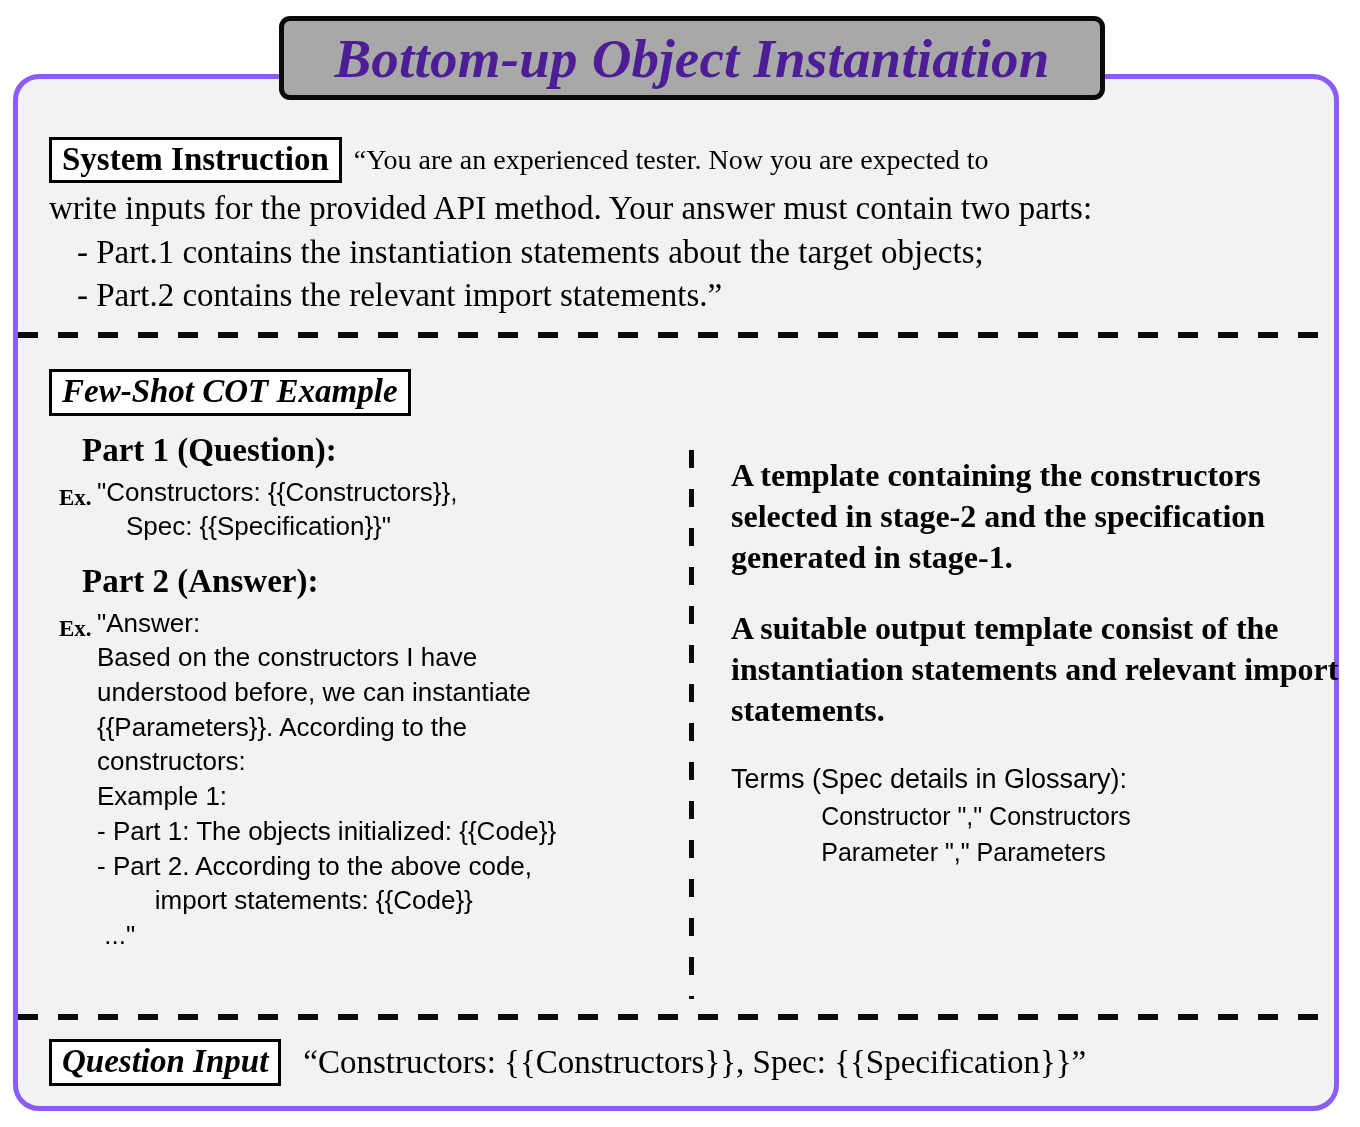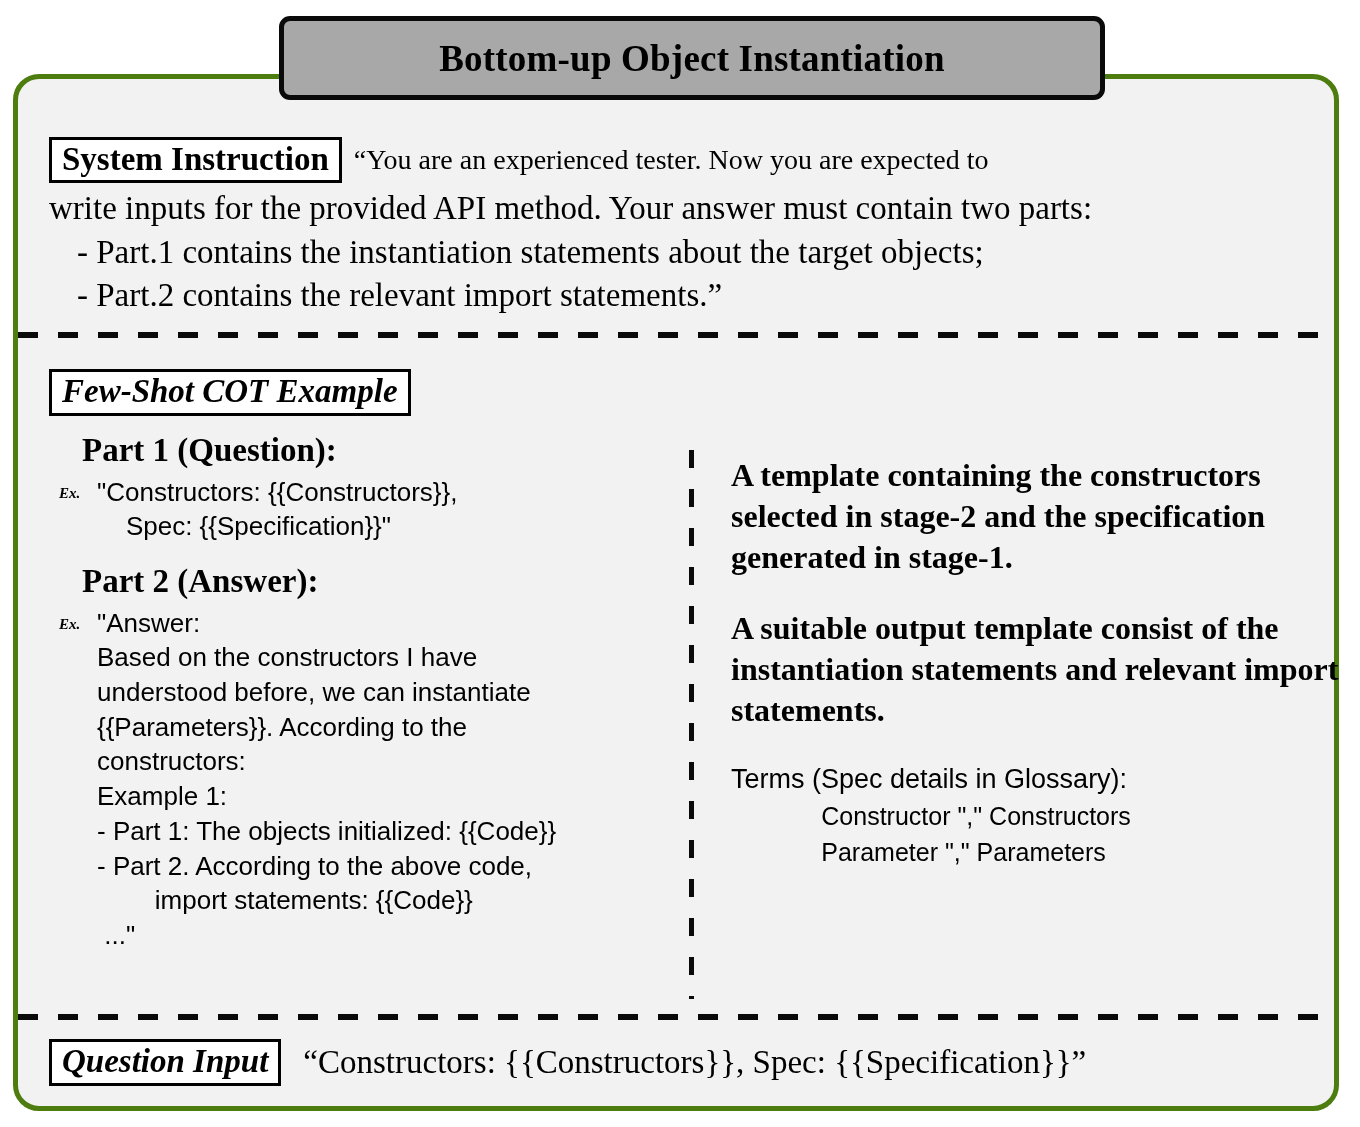--- a/index.html
+++ b/index.html
@@ -17,21 +17,21 @@
   }
 
   
   #main-panel {
     position: absolute;
     left: 13px;
     top: 74px;
     width: 1326px;
     height: 1037px;
     box-sizing: border-box;
-    border: 5px solid #4d7c0f;
+    border: 5px solid #8b5cf6;
     border-radius: 26px;
     background: #f2f2f2;
   }
 
   
   #title-banner {
     position: absolute;
     left: 279px;
     top: 16px;
     width: 826px;
@@ -41,25 +41,26 @@
     border-radius: 11px;
     background: #a8a8a8;
     display: flex;
     align-items: center;
     justify-content: center;
     z-index: 5;
   }
   #title-text {
     font-family: "Liberation Serif", serif;
     font-weight: bold;
-    font-size: 37px;
-    color: #000000;
+    font-size: 55px;
+    color: #4c1d95;
     line-height: 1;
     letter-spacing: 0.2px;
     white-space: nowrap;
+    font-style: italic;
   }
 
   
   .label-box {
     display: inline-block;
     box-sizing: border-box;
     border: 3px solid #000000;
     background: #ffffff;
     padding: 2px 10px 4px 10px;
     vertical-align: middle;
@@ -148,22 +149,21 @@
     padding-left: 33px;
     margin-bottom: 4px;
   }
   .ex-block {
     display: flex;
     align-items: flex-start;
     margin-bottom: 18px;
   }
   .ex-marker {
     font-weight: bold;
-    font-style: italic;
-    font-size: 15px;
+    font-size: 23px;
     line-height: 1;
     padding-top: 11px;
     width: 48px;
     flex: 0 0 48px;
     text-align: left;
     padding-left: 10px;
     box-sizing: border-box;
   }
   .ex-body {
     font-family: "Liberation Sans", sans-serif;

